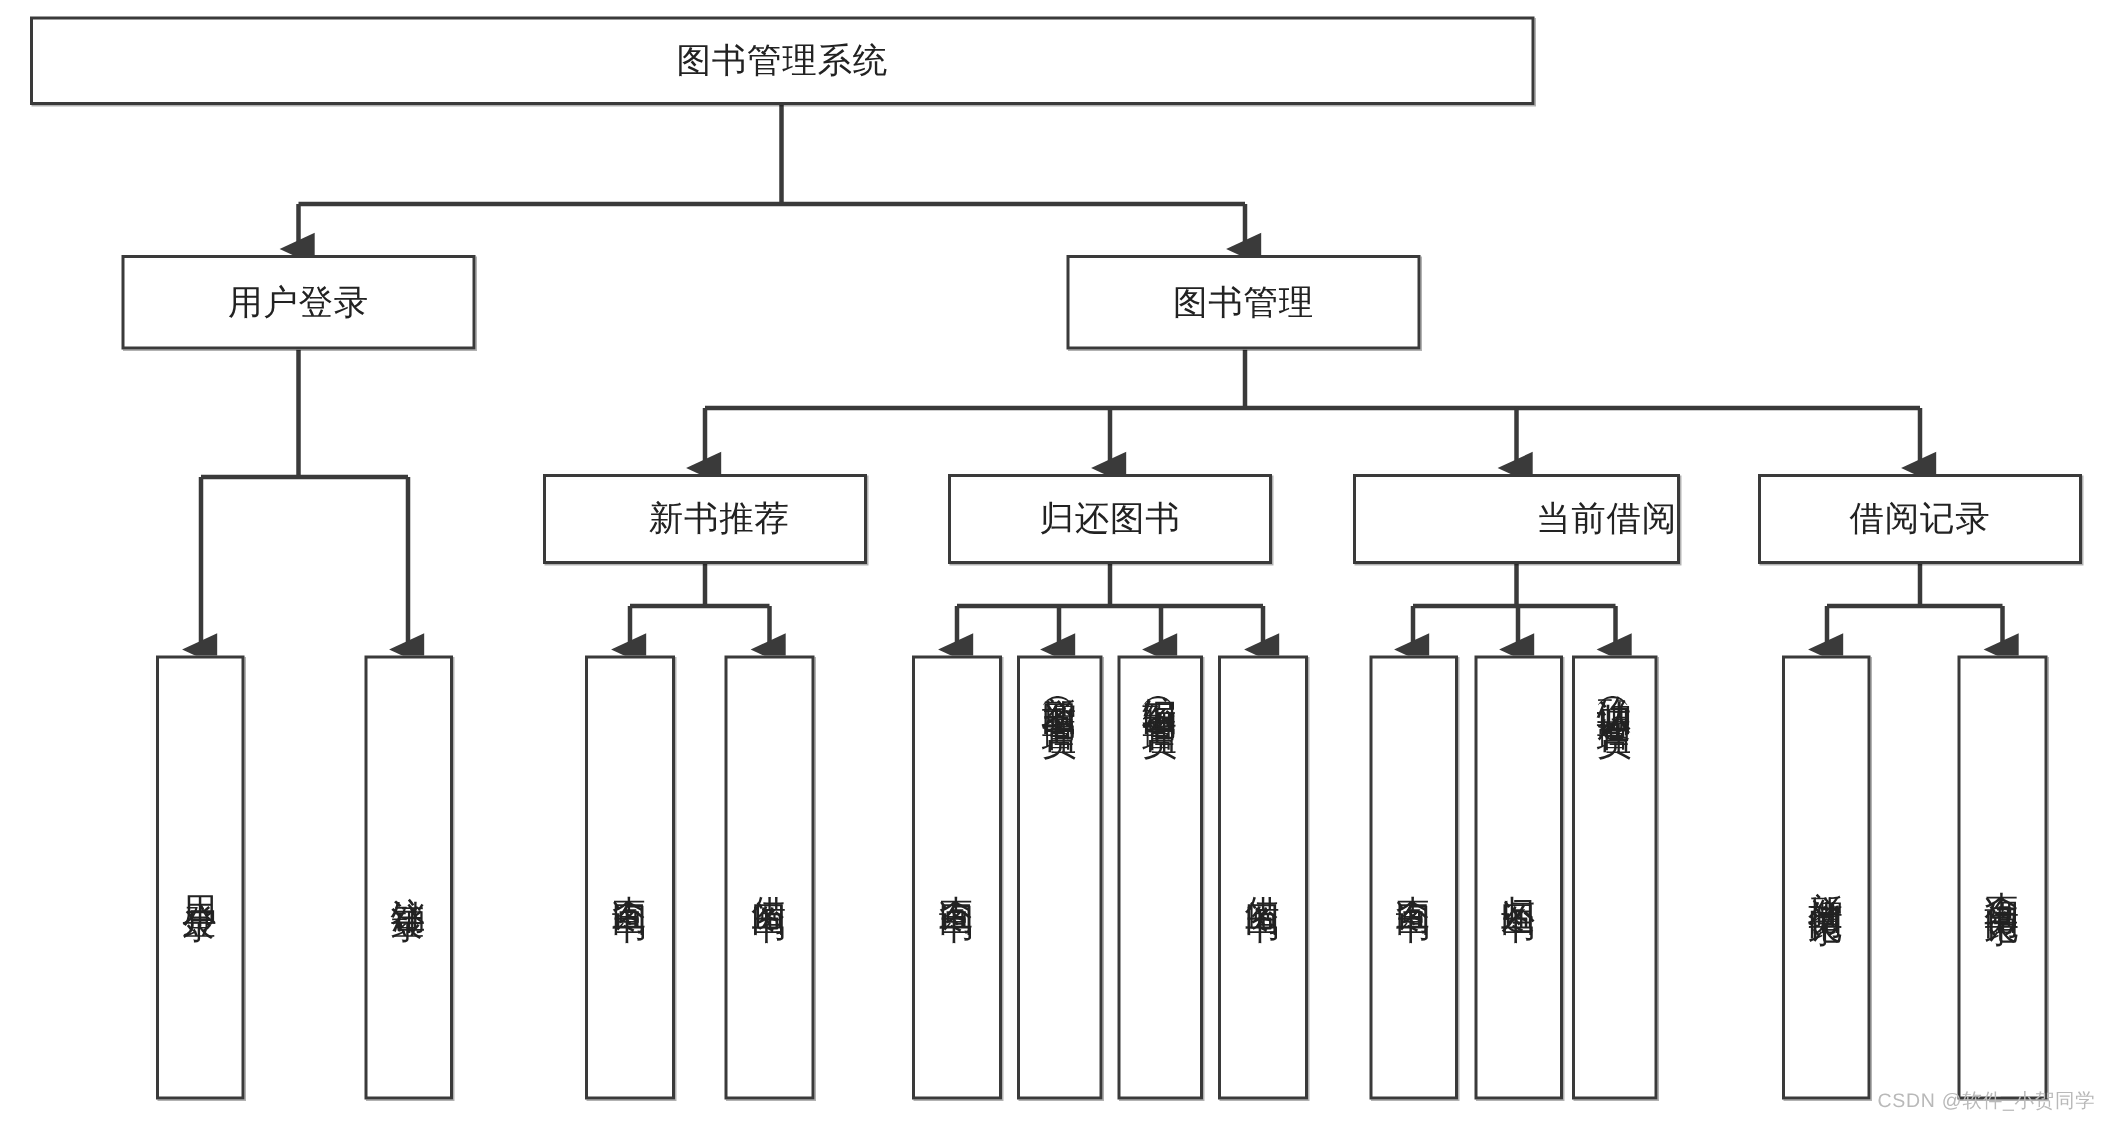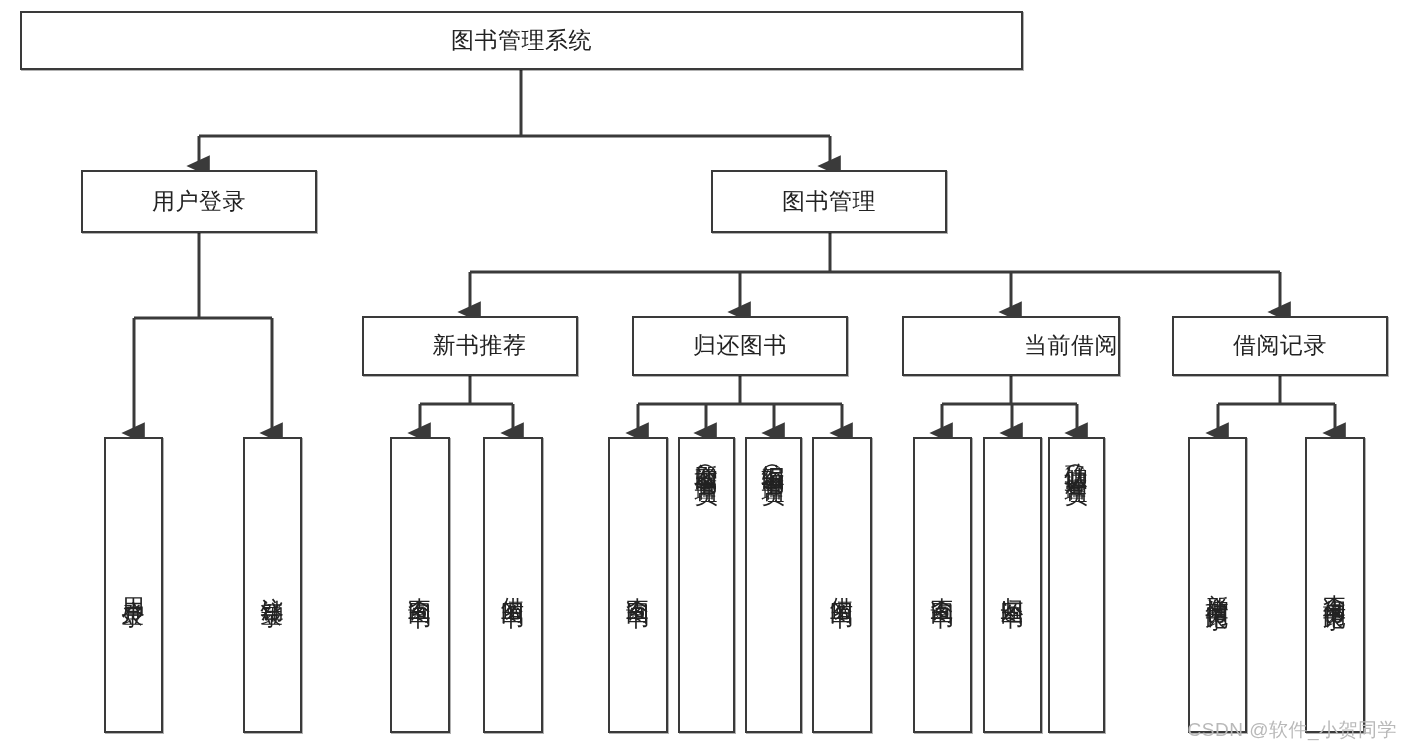--- a/index.html
+++ b/index.html
@@ -57,21 +57,21 @@
     padding-top: 0;
   }
   .node-label {
     display: block;
     white-space: pre;
   }
   .watermark {
     position: absolute;
     right: 8px;
     bottom: 4px;
-    font-size: 19px;
+    font-size: 13px;
     color: #b9b9b9;
     letter-spacing: 0.5px;
     white-space: nowrap;
   }
 </style>
 </head>
 <body>
 
 <div id="canvas">
 

